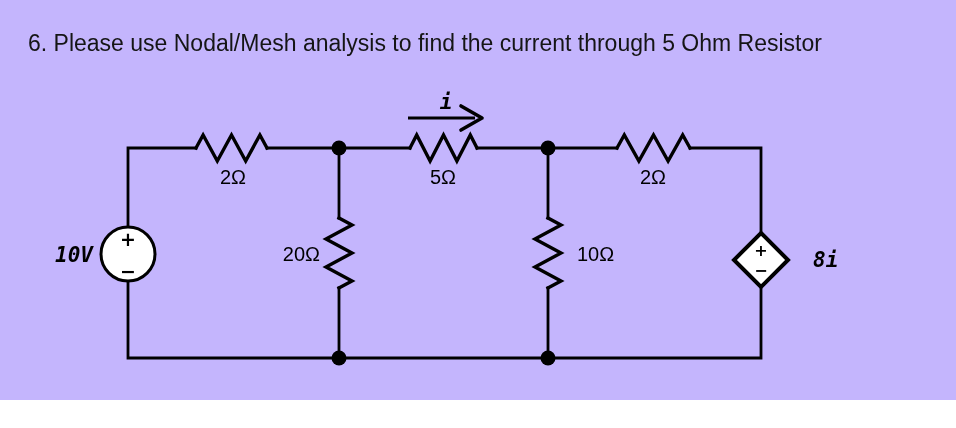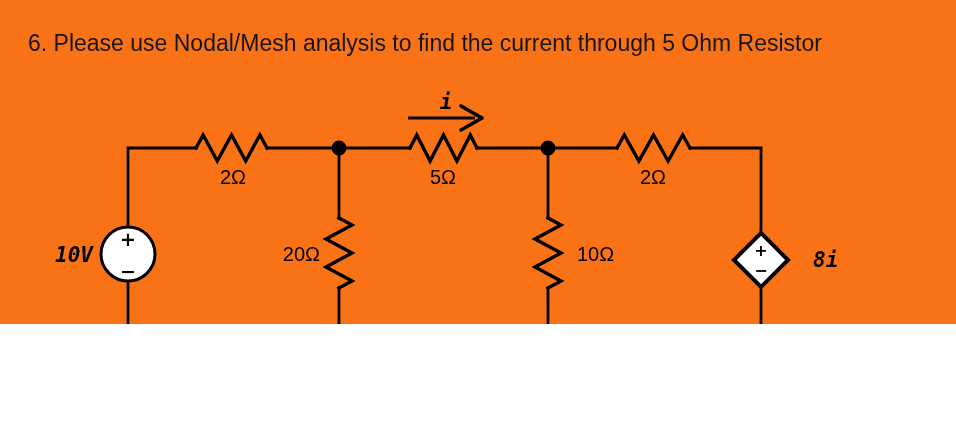--- a/index.html
+++ b/index.html
@@ -3,22 +3,22 @@
 <meta charset="utf-8">
 <style>
   html, body {
     margin: 0;
     padding: 0;
     background: #ffffff;
   }
   .stage {
     position: relative;
     width: 956px;
-    height: 324px;
-    background: #f97316;
+    height: 400px;
+    background: #c4b5fd;
     overflow: hidden;
     font-family: "Liberation Sans", sans-serif;
   }
   .title {
     position: absolute;
     left: 28px;
     top: 31px;
     font-size: 23px;
     line-height: 1.1;
     color: #151515;

